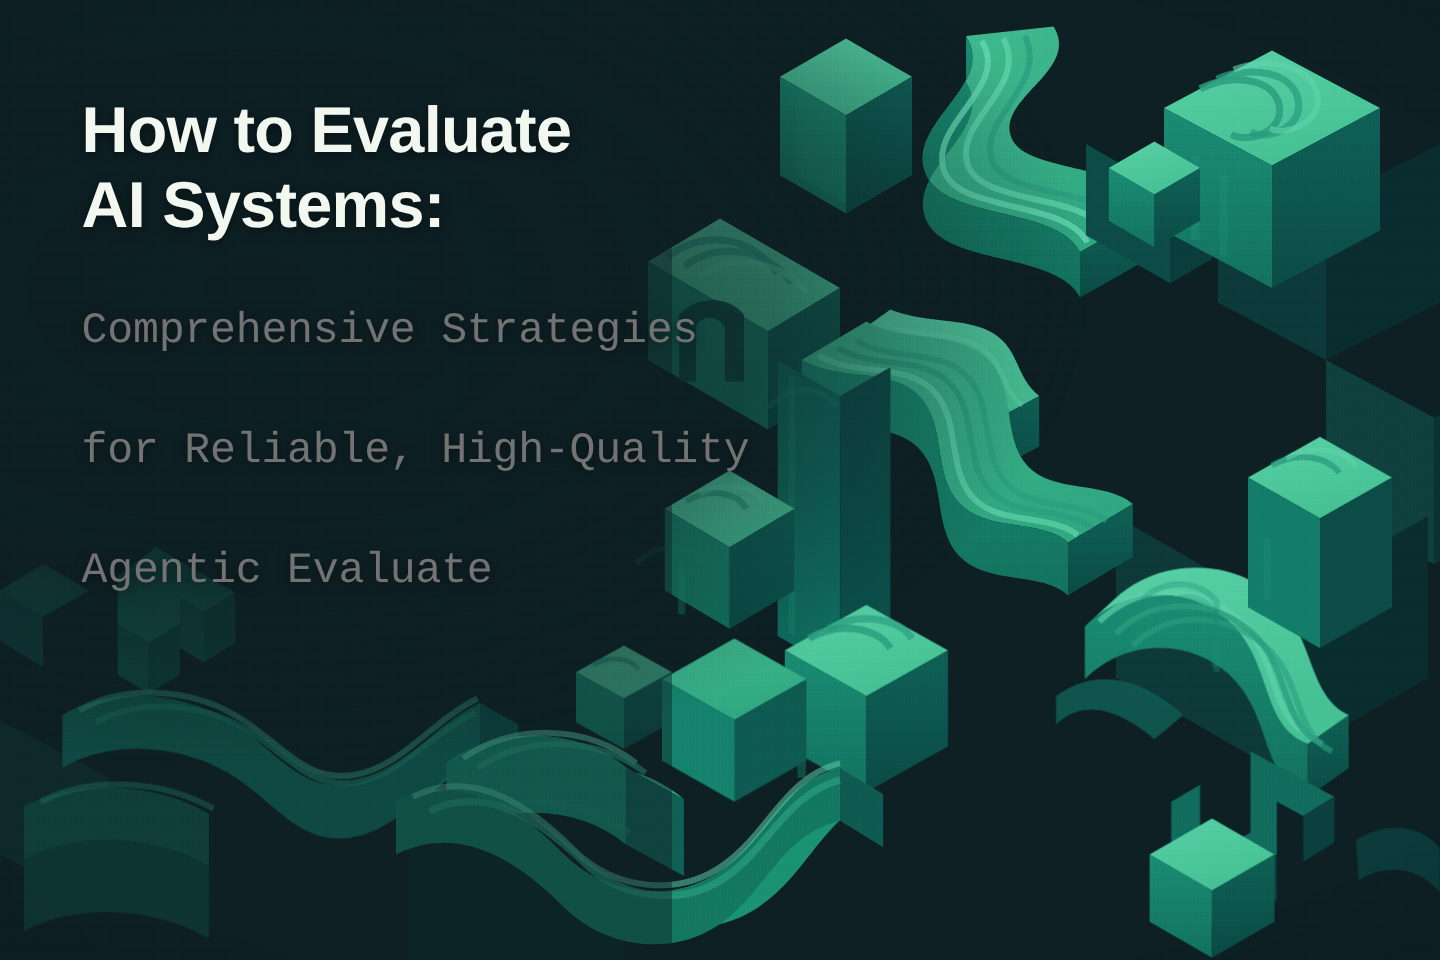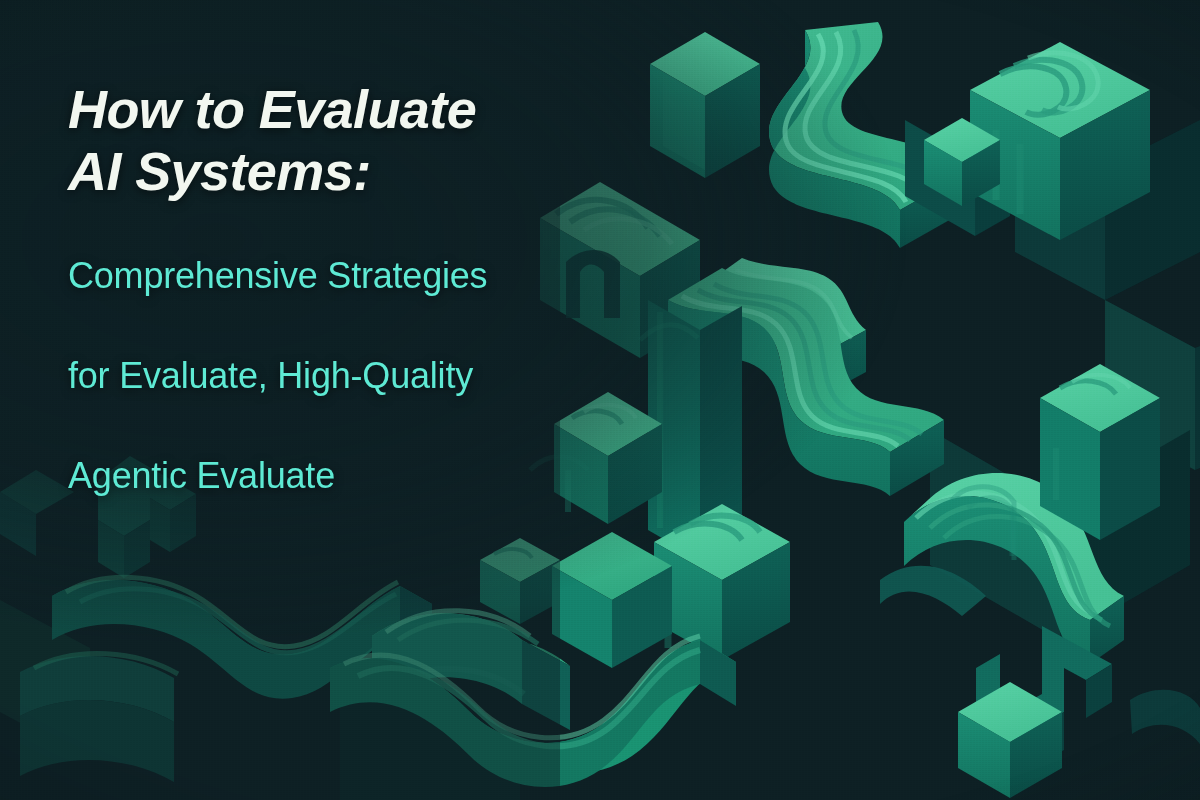--- a/index.html
+++ b/index.html
@@ -23,41 +23,40 @@
   }
   #text-layer {
     position: absolute;
     left: 68px;
     top: 78px;
     width: 540px;
     z-index: 5;
   }
   #title-block {
     margin: 0 0 26px 0;
-    font-style: italic;
   }
   .title-line {
     display: block;
     font-family: "Liberation Sans", sans-serif;
     font-weight: 700;
     font-size: 54px;
     line-height: 62px;
     letter-spacing: -0.6px;
     color: #f2f7f0;
     white-space: nowrap;
     text-shadow: 0 2px 10px rgba(0,0,0,0.55);
   }
   .subtitle-line {
     display: block;
-    font-family: Liberation Sans, sans-serif;
+    font-family: Liberation Mono, monospace;
     font-weight: 400;
     font-size: 36px;
     line-height: 52px;
     letter-spacing: -0.2px;
-    color: #5eead4;
+    color: #737373;
     white-space: nowrap;
     text-shadow: 0 2px 10px rgba(0,0,0,0.55);
     margin-top: 48px;
   }
   #subtitle-block { margin: 0; }
   .vignette {
     position: absolute;
     inset: 0;
     pointer-events: none;
     background:
@@ -356,18 +355,18 @@
   <div class="vignette"></div>
   <div class="grain"></div>
 
   <div id="text-layer">
     <h1 id="title-block">
       <span class="title-line">How to Evaluate</span>
       <span class="title-line">AI Systems:</span>
     </h1>
     <p id="subtitle-block">
       <span class="subtitle-line">Comprehensive Strategies</span>
-      <span class="subtitle-line">for Evaluate, High-Quality</span>
+      <span class="subtitle-line">for Reliable, High-Quality</span>
       <span class="subtitle-line">Agentic Evaluate</span>
     </p>
   </div>
 
 </div>
 
 </body></html>

